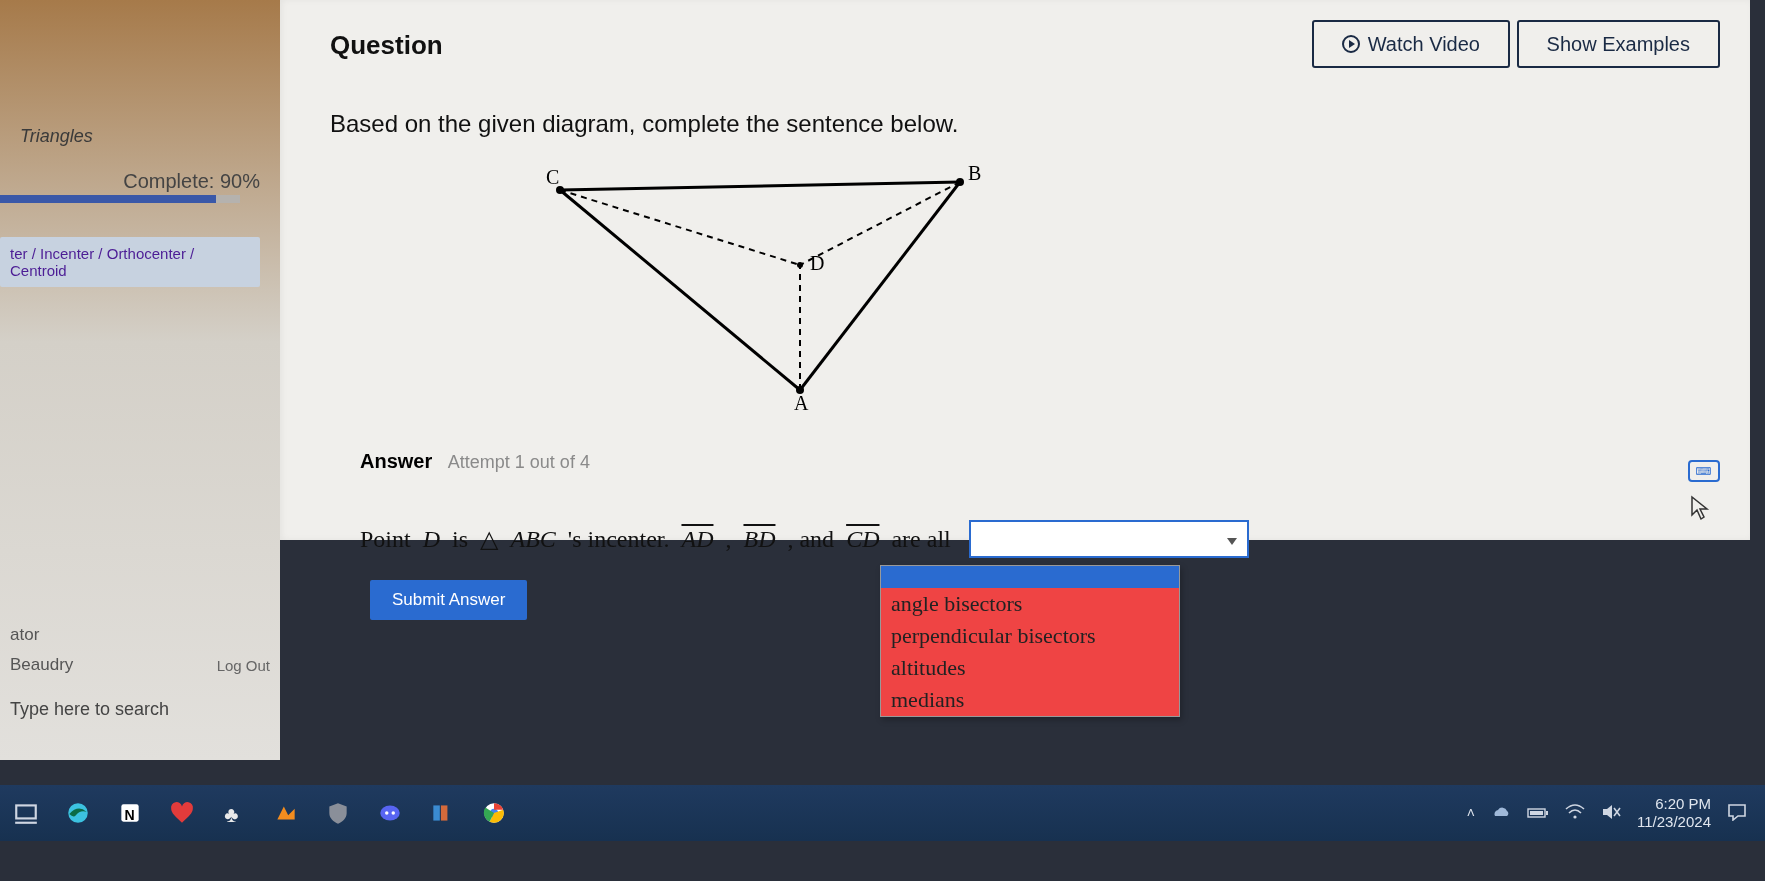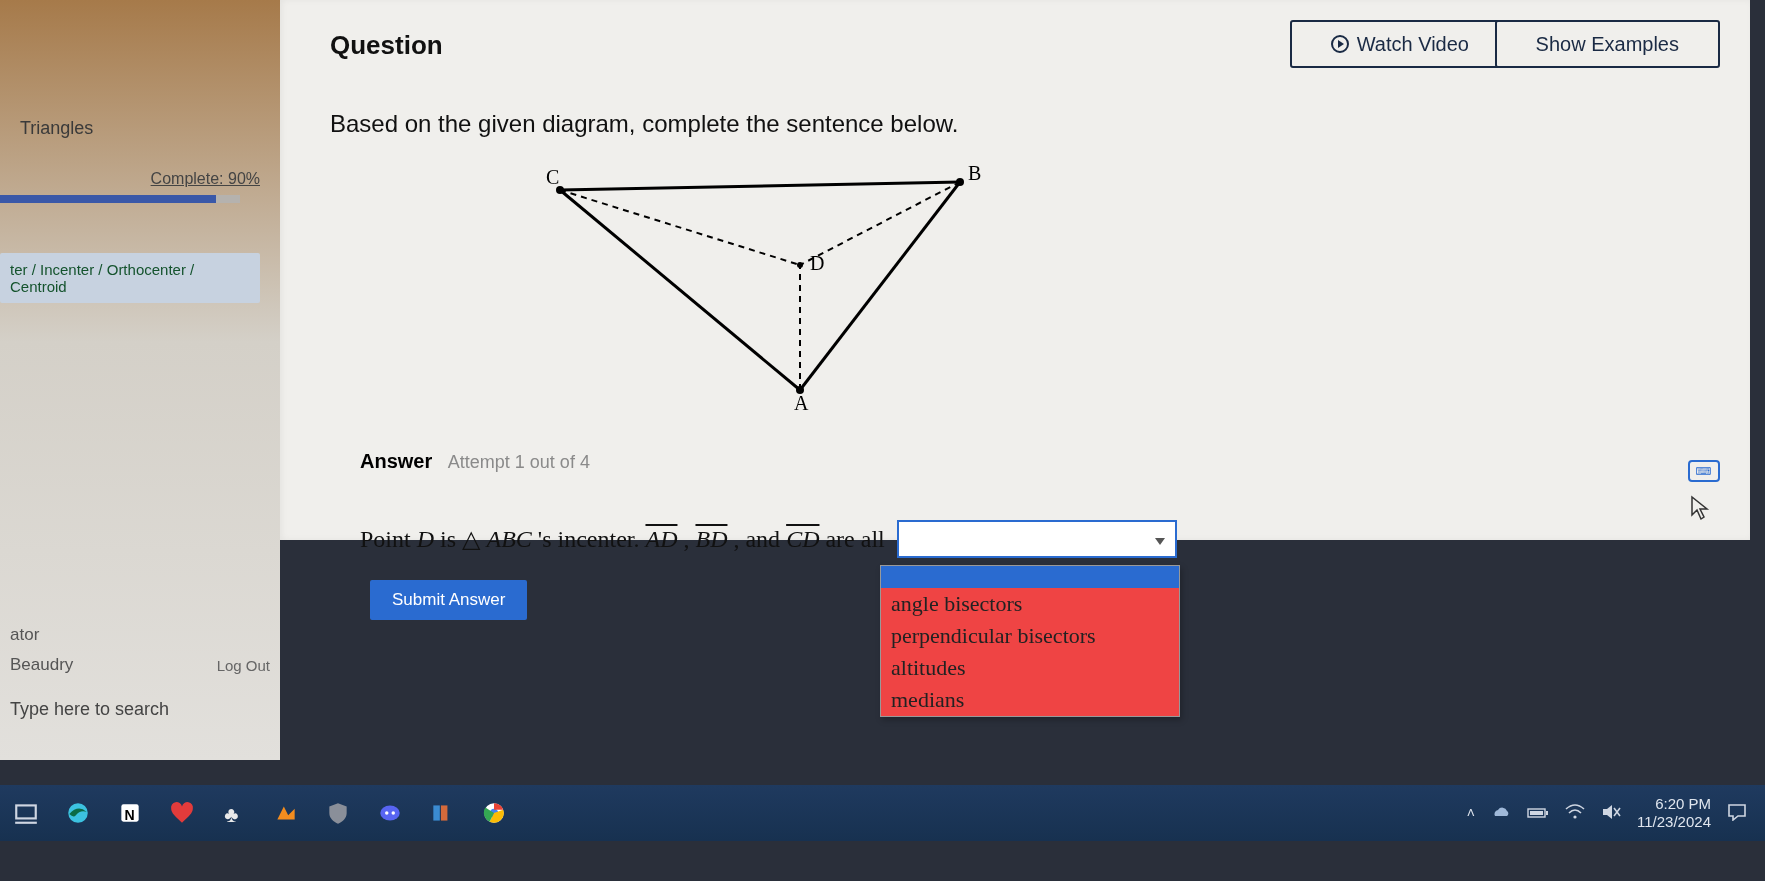--- a/index.html
+++ b/index.html
@@ -3,62 +3,62 @@
 <meta charset="utf-8">
 <style>
 * { margin:0; padding:0; box-sizing:border-box; }
 html,body { width:1765px; height:881px; font-family:"Segoe UI",Arial,Helvetica,sans-serif; background:#2a2f3a; overflow:hidden; }
 
 
 .sidebar {
   position:absolute; left:0; top:0; width:280px; height:760px;
   background:linear-gradient(180deg,#a67a4a 0%,#d4d0c8 45%,#e2e0dc 100%);
 }
-.sidebar .topic { position:absolute; left:20px; top:118px; font-size:18px; color:#3a3a3a; }
+.sidebar .topic { position:absolute; left:20px; top:126px; font-size:18px; color:#3a3a3a; font-style:italic; }
 .complete-wrap { position:absolute; right:20px; top:170px; text-align:right; }
-.complete-label { font-size:16px; color:#444;text-decoration:underline; }
+.complete-label { font-size:20px; color:#444; }
 .progress-bar { position:absolute; left:0; top:195px; width:240px; height:8px; background:#b5b2ae; }
 .progress-fill { height:100%; background:#3a58a8; }
 .lesson-pill {
-  position:absolute; left:0; top:253px; width:260px; padding:8px 10px;
-  background:#c7d2e0; border-radius:2px; font-size:15px; color:#14532d;
+  position:absolute; left:0; top:237px; width:260px; padding:8px 10px;
+  background:#c7d2e0; border-radius:2px; font-size:15px; color:#4c1d95;
 }
 .user-row { position:absolute; left:0; bottom:115px; font-size:17px; color:#555; width:100%; padding:0 10px; }
 .user-name { position:absolute; left:0; bottom:85px; font-size:17px; color:#555; padding:0 10px; display:flex; width:100%; justify-content:space-between; align-items:center; }
 .logout { font-size:15px; color:#666; cursor:pointer; }
 .search-row { position:absolute; left:10px; bottom:40px; font-size:18px; color:#444; }
 
 
 .main {
   position:absolute; left:280px; top:0; right:15px; height:540px;
   background:#f0efec; box-shadow:inset 2px 0 6px rgba(0,0,0,.05);
 }
 .question-hdr { position:absolute; left:50px; top:30px; font-size:26px; font-weight:600; color:#111; }
 .watch-btn, .examples-btn {
   position:absolute; top:20px; height:48px; border:2px solid #1a2a44; background:#f0efec;
   font-size:20px; color:#1a2a44; display:flex; align-items:center; justify-content:center;
-  cursor:pointer; border-radius:3px; gap:8px; padding:0 39px;
+  cursor:pointer; border-radius:3px; gap:8px; padding:0 28px;
 }
 .watch-btn { right:240px; }
 .examples-btn { right:30px; }
 .play-circle { width:18px; height:18px; border:2px solid #1a2a44; border-radius:50%; display:inline-flex; align-items:center; justify-content:center; }
 .play-tri { width:0; height:0; border-left:6px solid #1a2a44; border-top:4px solid transparent; border-bottom:4px solid transparent; margin-left:2px; }
 
 .prompt { position:absolute; left:50px; top:110px; font-size:24px; color:#111; }
 
 
 .diagram { position:absolute; left:260px; top:170px; width:460px; height:240px; }
 .vlabel { position:absolute; font-size:20px; color:#000; font-family:"Times New Roman",serif; }
 
 .answer-hdr { position:absolute; left:80px; top:450px; font-size:20px;text-align:right; }
 .answer-hdr .att { font-size:18px; color:#8a8a8a; margin-left:10px; }
 
 .sentence {
   position:absolute; left:80px; top:520px; right:360px; font-size:24px; color:#111;
-  font-family:"Times New Roman",serif; display:flex; align-items:center; flex-wrap:wrap; gap:6px;
+  font-family:"Times New Roman",serif; display:flex; align-items:center; flex-wrap:wrap; gap:12px;
 }
 .sentence .it { font-style:italic; }
 .sentence .tri { font-style:normal; }
 .dropdown-box {
   display:inline-block; border:2px solid #2a6bd0; background:#fff; height:38px; width:280px;
   position:relative; margin-left:6px;
 }
 .dropdown-box::after {
   content:""; position:absolute; right:10px; top:16px;
   border-left:5px solid transparent; border-right:5px solid transparent; border-top:7px solid #555;

